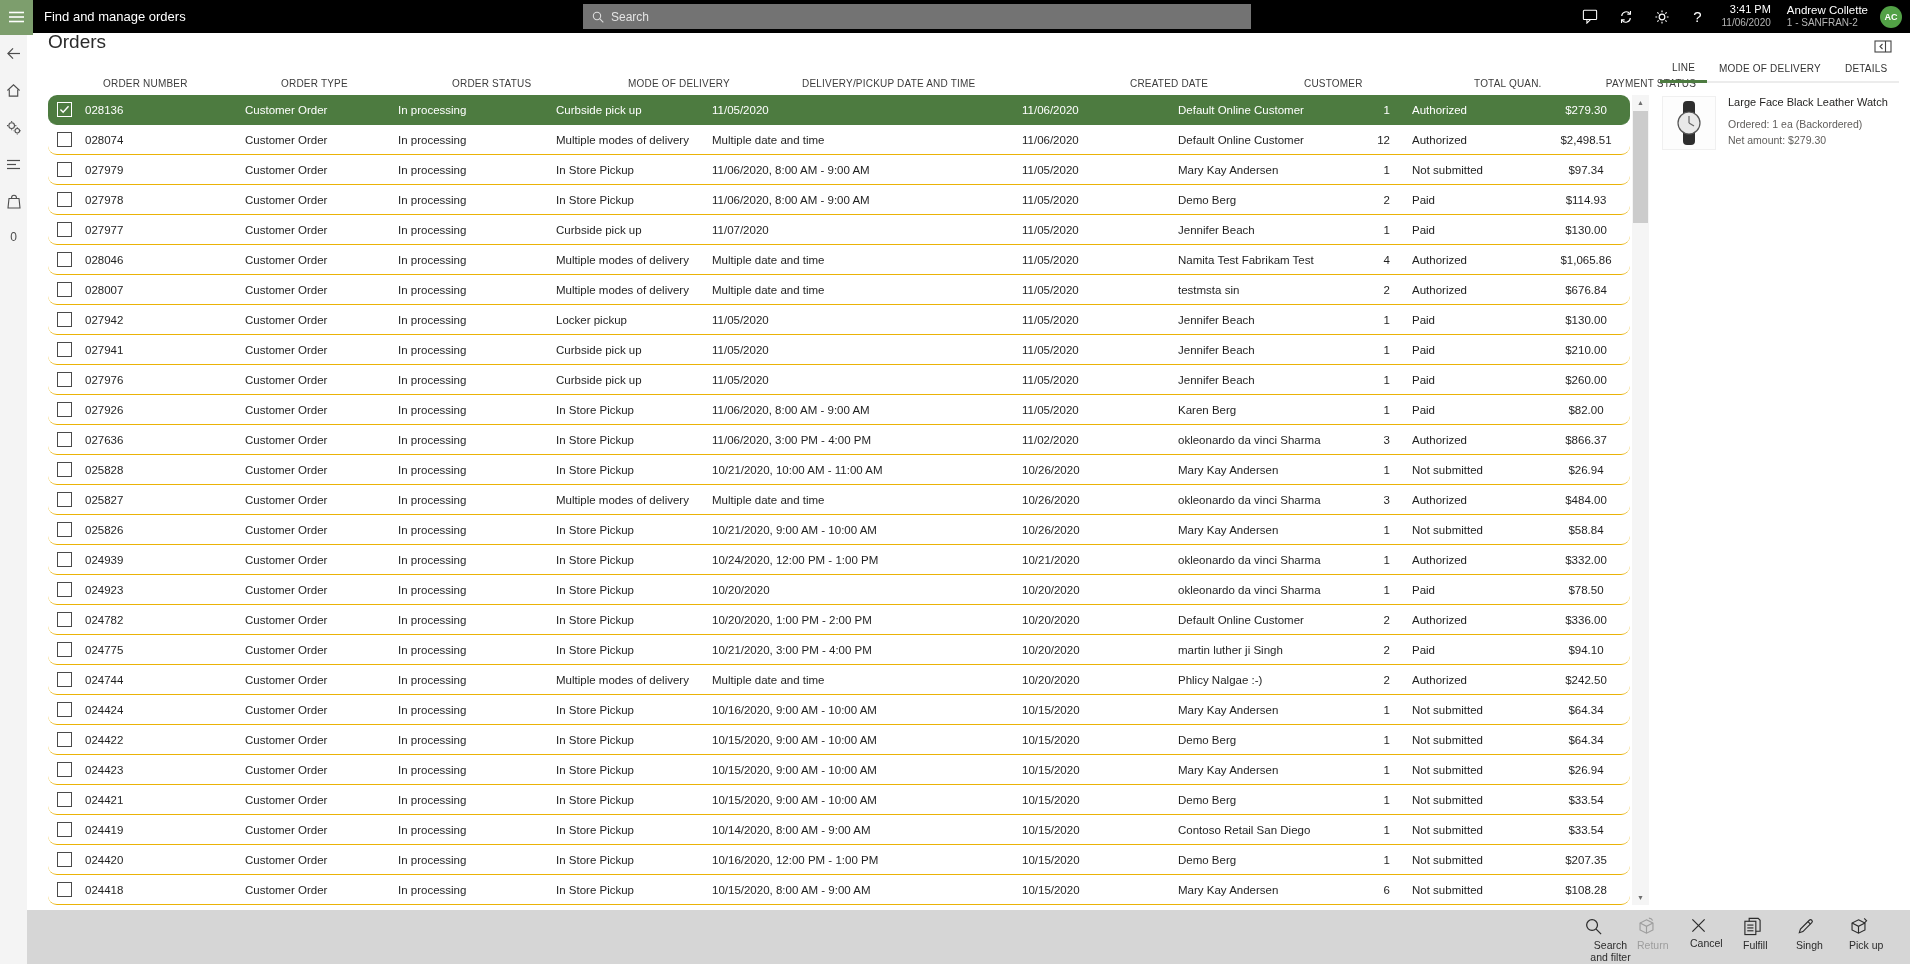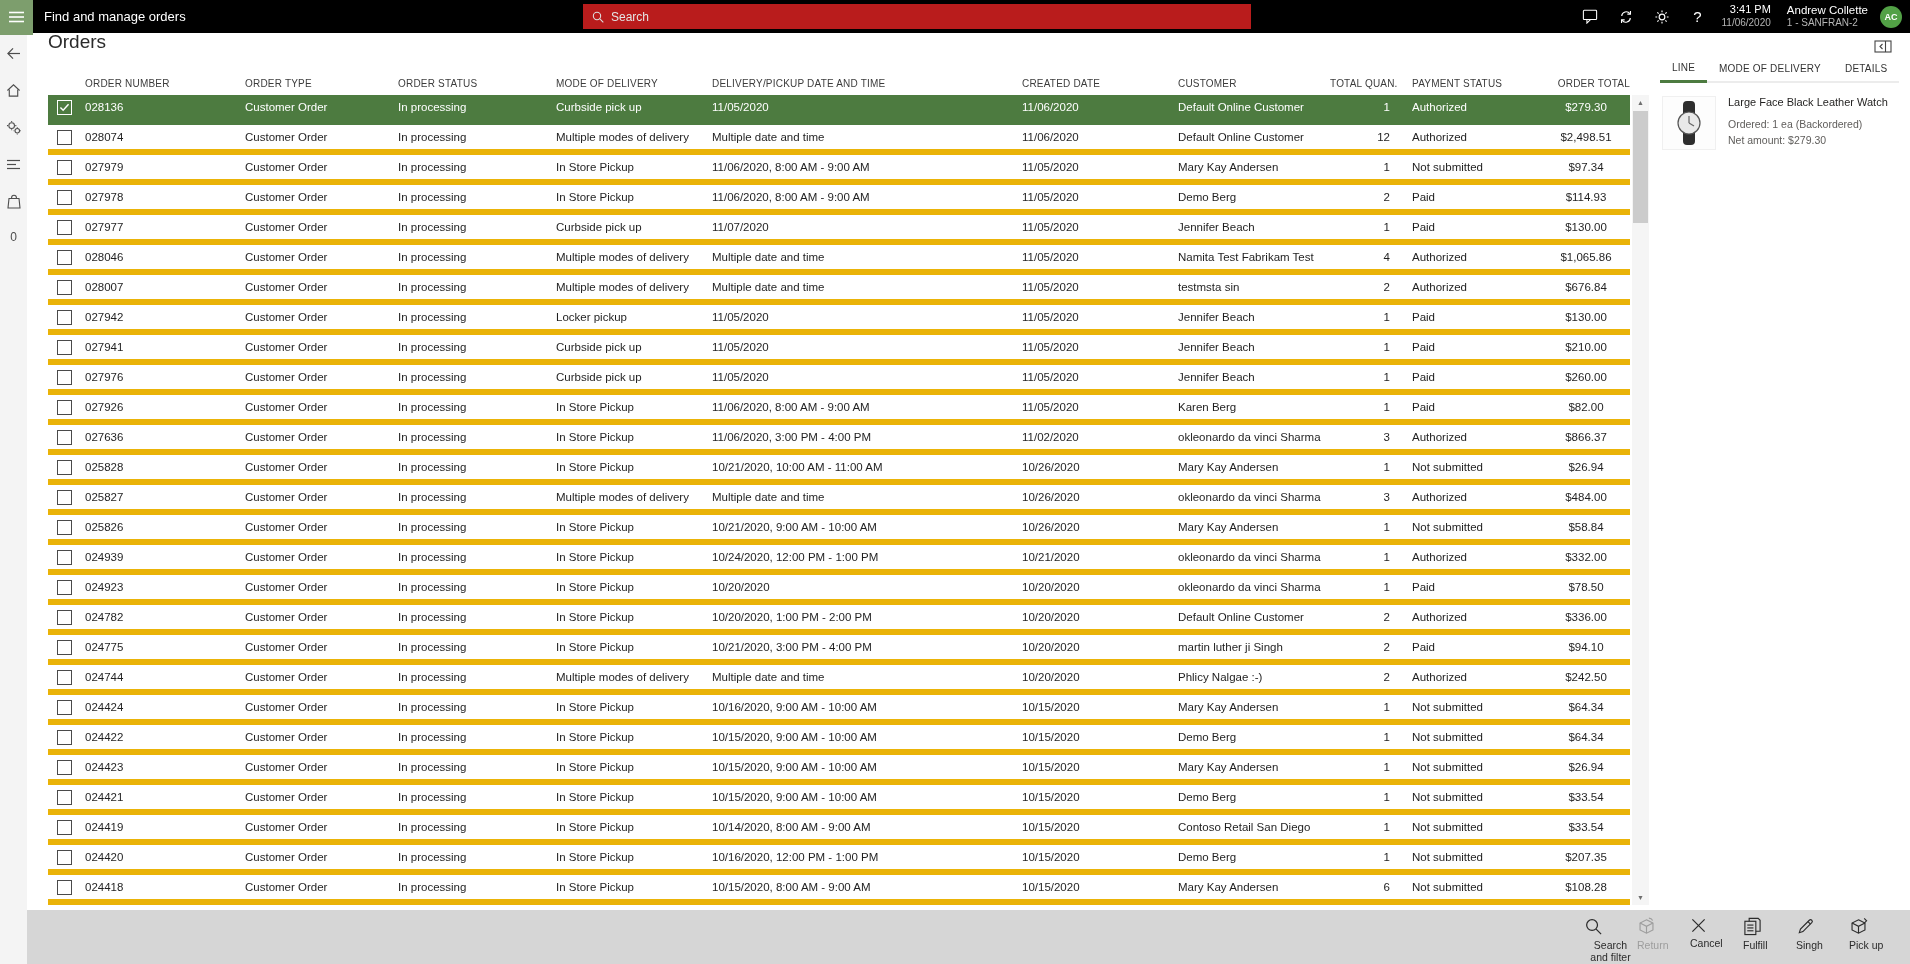--- a/index.html
+++ b/index.html
@@ -5,45 +5,45 @@
   html,body{margin:0;padding:0;background:#fff;}
   body{font-family:"Liberation Sans", sans-serif;}
   .screen{position:relative;width:1910px;height:964px;background:#ffffff;overflow:hidden;
     --accent:#4d7b40;--hamburger:#7d9e6d;--avatar:#52a146;--appbar-bg:#d6d6d6;
     --cols:37px 160px 153px 158px 156px 310px 156px 152px 68px 144px 1fr;}
 
   
   .topbar{position:absolute;left:0;top:0;width:1910px;height:33px;background:#000;color:#fff;display:flex;align-items:center;z-index:5;}
   .hamburger{width:33px;height:36px;background:var(--hamburger);display:flex;align-items:center;justify-content:center;flex:0 0 auto;}
   .topbar-title{margin-left:11px;font-size:13px;color:#fff;white-space:nowrap;}
-  .searchbox{position:absolute;left:583px;top:4px;width:668px;height:25px;background:#b91c1c;display:flex;align-items:center;gap:7px;padding-left:9px;box-sizing:border-box;color:#e4e4e4;font-size:12px;}
+  .searchbox{position:absolute;left:583px;top:4px;width:668px;height:25px;background:#737373;display:flex;align-items:center;gap:7px;padding-left:9px;box-sizing:border-box;color:#e4e4e4;font-size:12px;}
   .topbar-right{position:absolute;right:0;top:0;height:33px;display:flex;align-items:center;}
   .tb-icon{width:36px;height:33px;display:flex;align-items:center;justify-content:center;color:#fff;}
   .clock{text-align:right;font-size:11px;line-height:1.25;margin-left:6px;white-space:nowrap;}
   .clock .sub{color:#b5b5b5;font-size:10px;}
   .userblock{margin-left:16px;font-size:11.5px;line-height:1.25;white-space:nowrap;}
   .userblock .sub{color:#b5b5b5;font-size:10px;}
   .avatar{width:22px;height:22px;border-radius:50%;background:var(--avatar);color:#fff;display:flex;align-items:center;justify-content:center;font-size:9px;font-weight:bold;margin:0 8px 0 12px;}
 
   
   .sidebar{position:absolute;left:0;top:33px;width:27px;bottom:0;background:#f4f4f4;display:flex;flex-direction:column;align-items:center;padding-top:12px;gap:21px;box-sizing:border-box;}
   .sb-item{width:18px;height:16px;display:flex;align-items:center;justify-content:center;color:#4d4d4d;}
   .sb-count{font-size:12px;color:#4d4d4d;}
 
   
   .page-title{position:absolute;left:48px;top:31px;font-size:19px;color:#2b2b2b;}
 
-  .table-header{position:absolute;left:48px;top:71px;width:1582px;height:24px;display:grid;grid-template-columns:var(--cols);align-items:center;font-size:10px;color:#3c3c3c;letter-spacing:0.2px;}
+  .table-header{position:absolute;left:48px;top:71px;width:1582px;height:24px;display:grid;grid-template-columns:var(--cols);align-items:center;font-size:10px;color:#3c3c3c;letter-spacing:0.2px;gap:18px;}
   .hcell{white-space:nowrap;overflow:hidden;padding-right:8px;}
   .h-qty{text-align:right;}
-  .h-pay{padding-left:14px;}
+  .h-pay{padding-left:14px;text-align:right;}
   .h-total{text-align:right;padding-right:0;}
 
   .rows{position:absolute;left:48px;top:95px;width:1582px;}
-  .row{display:grid;grid-template-columns:var(--cols);height:30px;align-items:center;font-size:11.5px;color:#1f1f1f;background:#fff;border-bottom:6px solid #eab308;box-sizing:border-box;}
+  .row{display:grid;grid-template-columns:var(--cols);height:30px;align-items:center;font-size:11.5px;color:#1f1f1f;background:#fff;border-bottom:1px solid #eab308;box-sizing:border-box;border-radius:9px;}
   .row.selected{background:var(--accent);color:#fff;border-bottom-color:var(--accent);}
   .cell{white-space:nowrap;overflow:hidden;padding-right:8px;}
   .c-check{display:flex;justify-content:flex-start;padding-left:9px;box-sizing:border-box;}
   .c-qty{text-align:right;}
   .c-pay{padding-left:14px;}
   .c-total{text-align:center;padding-right:0;}
   .checkbox{width:13px;height:13px;border:1px solid #4a4a4a;display:flex;align-items:center;justify-content:center;background:transparent;}
   .row.selected .checkbox{border-color:#fff;}
   .check{display:none;}
   .row.selected .check{display:block;}

